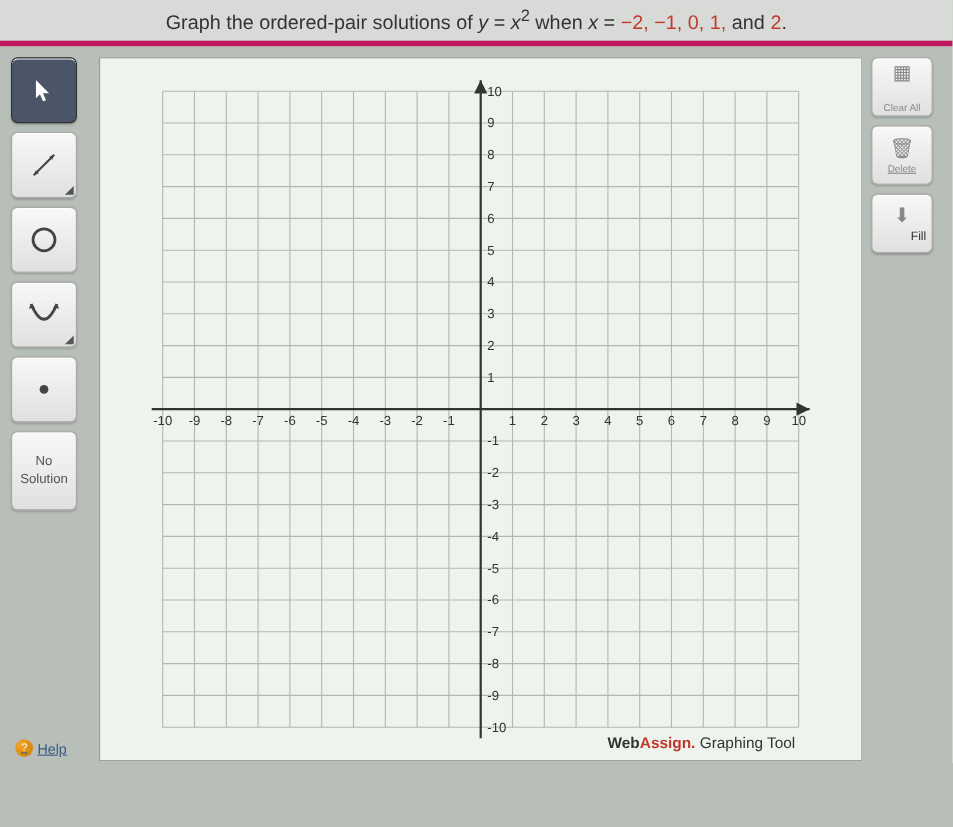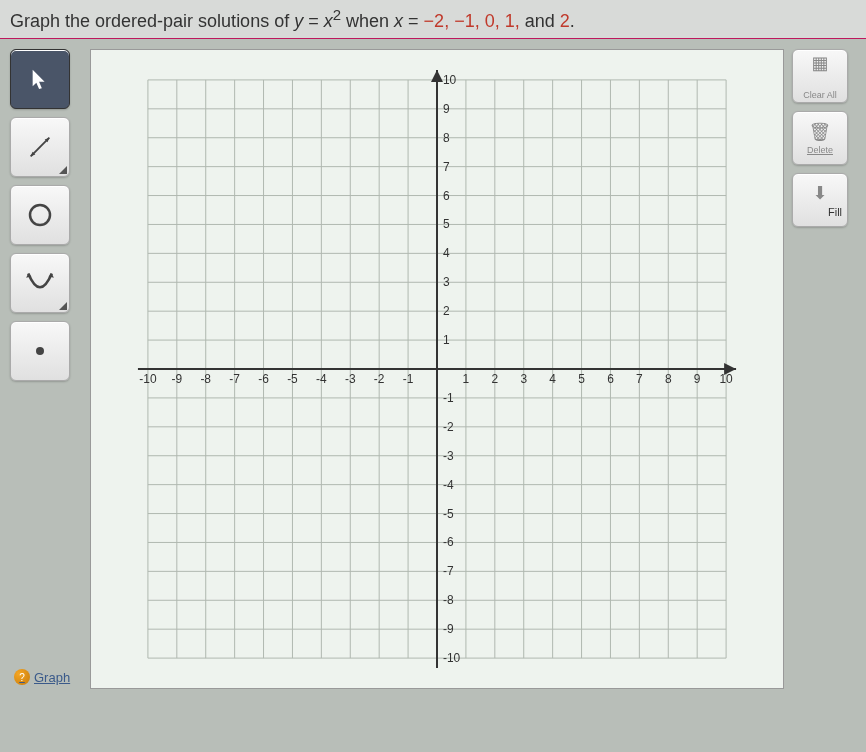--- a/index.html
+++ b/index.html
@@ -8,21 +8,22 @@
       background: #b8beb8;
       width: 866px;
       height: 752px;
       overflow: hidden;
     }
     .question-bar {
       background: #d8dad8;
       padding: 6px 10px;
       font-size: 18px;
       color: #333;
-      border-bottom: 1px solid #be185d;
+      border-bottom: 5px solid #be185d;
+      text-align: center;
     }
     .question-bar .italic { font-style: italic; }
     .question-bar .red { color: #c0392b; }
     .main-area {
       display: flex;
       padding: 10px;
       gap: 8px;
     }
     .toolbar {
       display: flex;
@@ -163,24 +164,26 @@
             <polygon points="4,6 2,10 7,9" fill="#444"></polygon>
             <polygon points="26,6 28,10 23,9" fill="#444"></polygon>
           </svg>
         <div class="corner"></div>
       </div>
       <div class="tool-btn">
         <svg width="14" height="14" viewBox="0 0 14 14">
             <circle cx="7" cy="7" r="4" fill="#444"></circle>
           </svg>
       </div>
+      <div class="tool-btn tall" style="white-space:pre; text-align:center; line-height:1.3;"><span>No
+Solution</span></div>
     </div>
     <div class="help-link">
       <span class="help-icon">?</span>
-      <span>Graph</span>
+      <span>Help</span>
     </div>
   </div>
 
   <div class="graph-container" style="position:relative;">
     <svg class="graph" viewBox="0 0 640 640">
       <g id="grid">
           <line x1="30" x2="30" y1="30" y2="610" class="grid-line"></line>
           <line y1="610" y2="610" x1="30" x2="610" class="grid-line"></line>
           <line x1="59" x2="59" y1="30" y2="610" class="grid-line"></line>
           <line y1="581" y2="581" x1="30" x2="610" class="grid-line"></line>
@@ -265,20 +268,23 @@
           <text x="326" y="237" text-anchor="start" class="tick-label">3</text>
           <text x="326" y="208" text-anchor="start" class="tick-label">4</text>
           <text x="326" y="179" text-anchor="start" class="tick-label">5</text>
           <text x="326" y="150" text-anchor="start" class="tick-label">6</text>
           <text x="326" y="121" text-anchor="start" class="tick-label">7</text>
           <text x="326" y="92" text-anchor="start" class="tick-label">8</text>
           <text x="326" y="63" text-anchor="start" class="tick-label">9</text>
           <text x="326" y="34" text-anchor="start" class="tick-label">10</text>
         </g>
     </svg>
+    <div class="footer">
+      <span class="wa-black">Web</span><span class="wa-red">Assign.</span><span> Graphing Tool</span>
+    </div>
   </div>
 
   <div class="right-tools">
     <div class="right-btn">
       <span class="ico">▦</span>
       <span style="font-size:9px;margin-top:14px;">Clear All</span>
     </div>
     <div class="right-btn">
       <span class="ico">🗑</span>
       <span style="font-size:9px;text-decoration:underline;">Delete</span>

